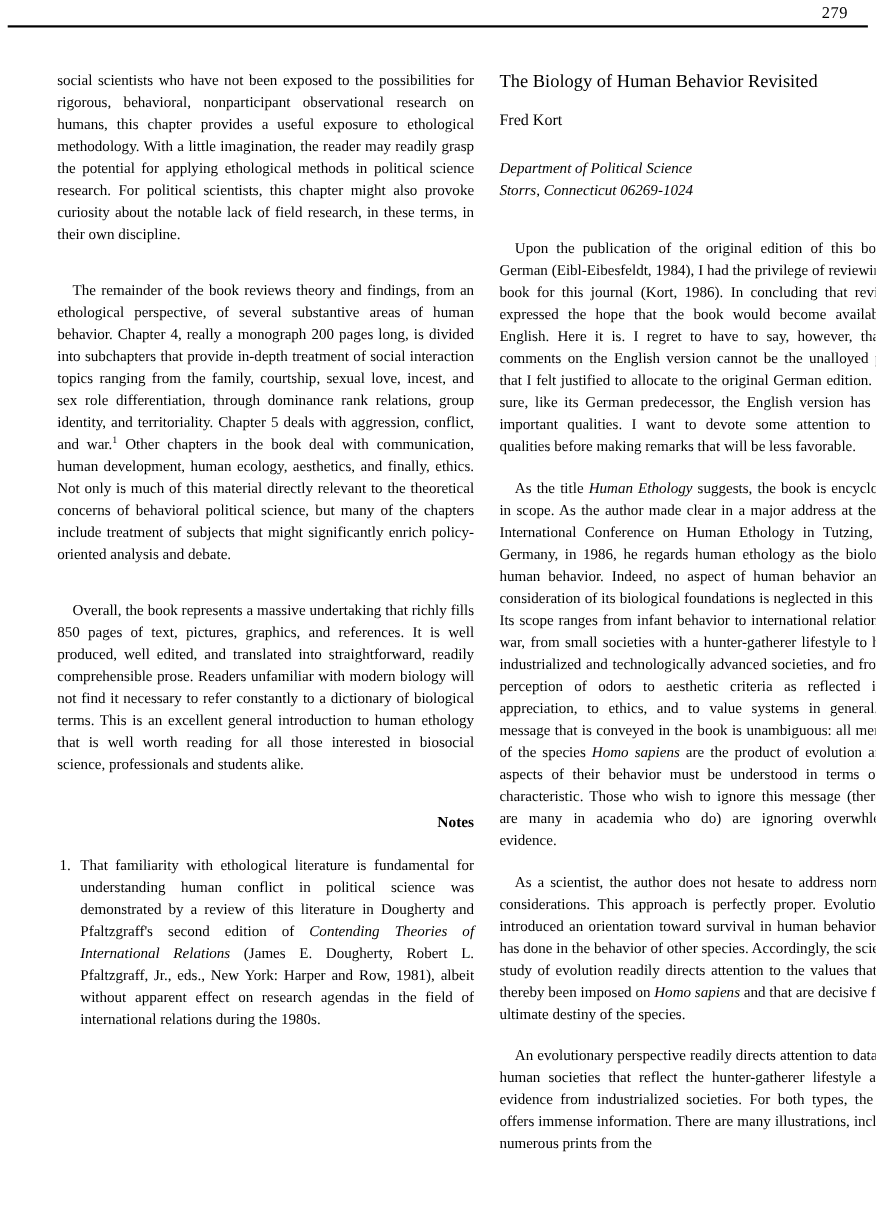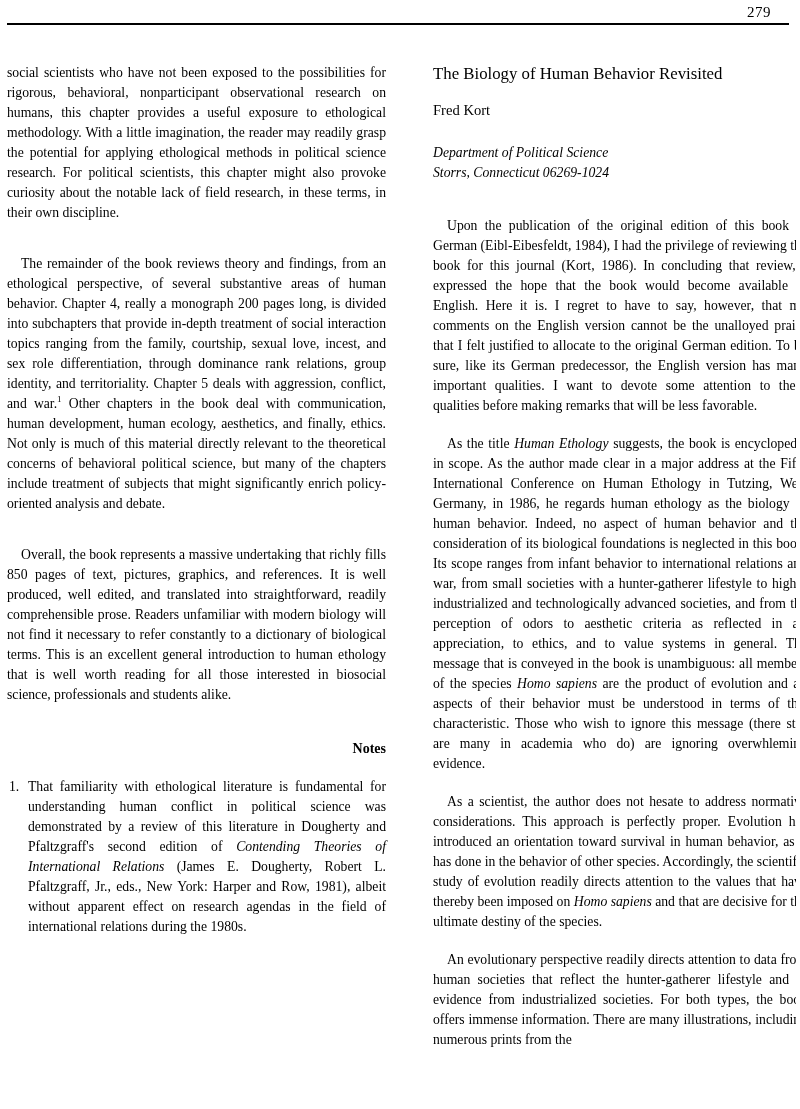--- a/index.html
+++ b/index.html
@@ -24,23 +24,24 @@
     padding-right: 18px;
     letter-spacing: 0.5px;
   }
   .header-rule {
     margin-top: 3px;
     border-top: 2px solid #000;
     height: 0;
   }
   .columns {
     display: flex;
-    gap: 47px;
+    gap: 23px;
     margin-top: 38px;
     align-items: flex-start;
+    margin-left: 45px;
   }
   .col-left  { width: 379px; flex: 0 0 379px; }
   .col-right { width: 374px; flex: 0 0 374px; }
 
   p.para {
     margin: 0 0 31px 0;
     font-size: 13.7px;
     line-height: 20px;
     text-align: justify;
     hyphens: auto;

